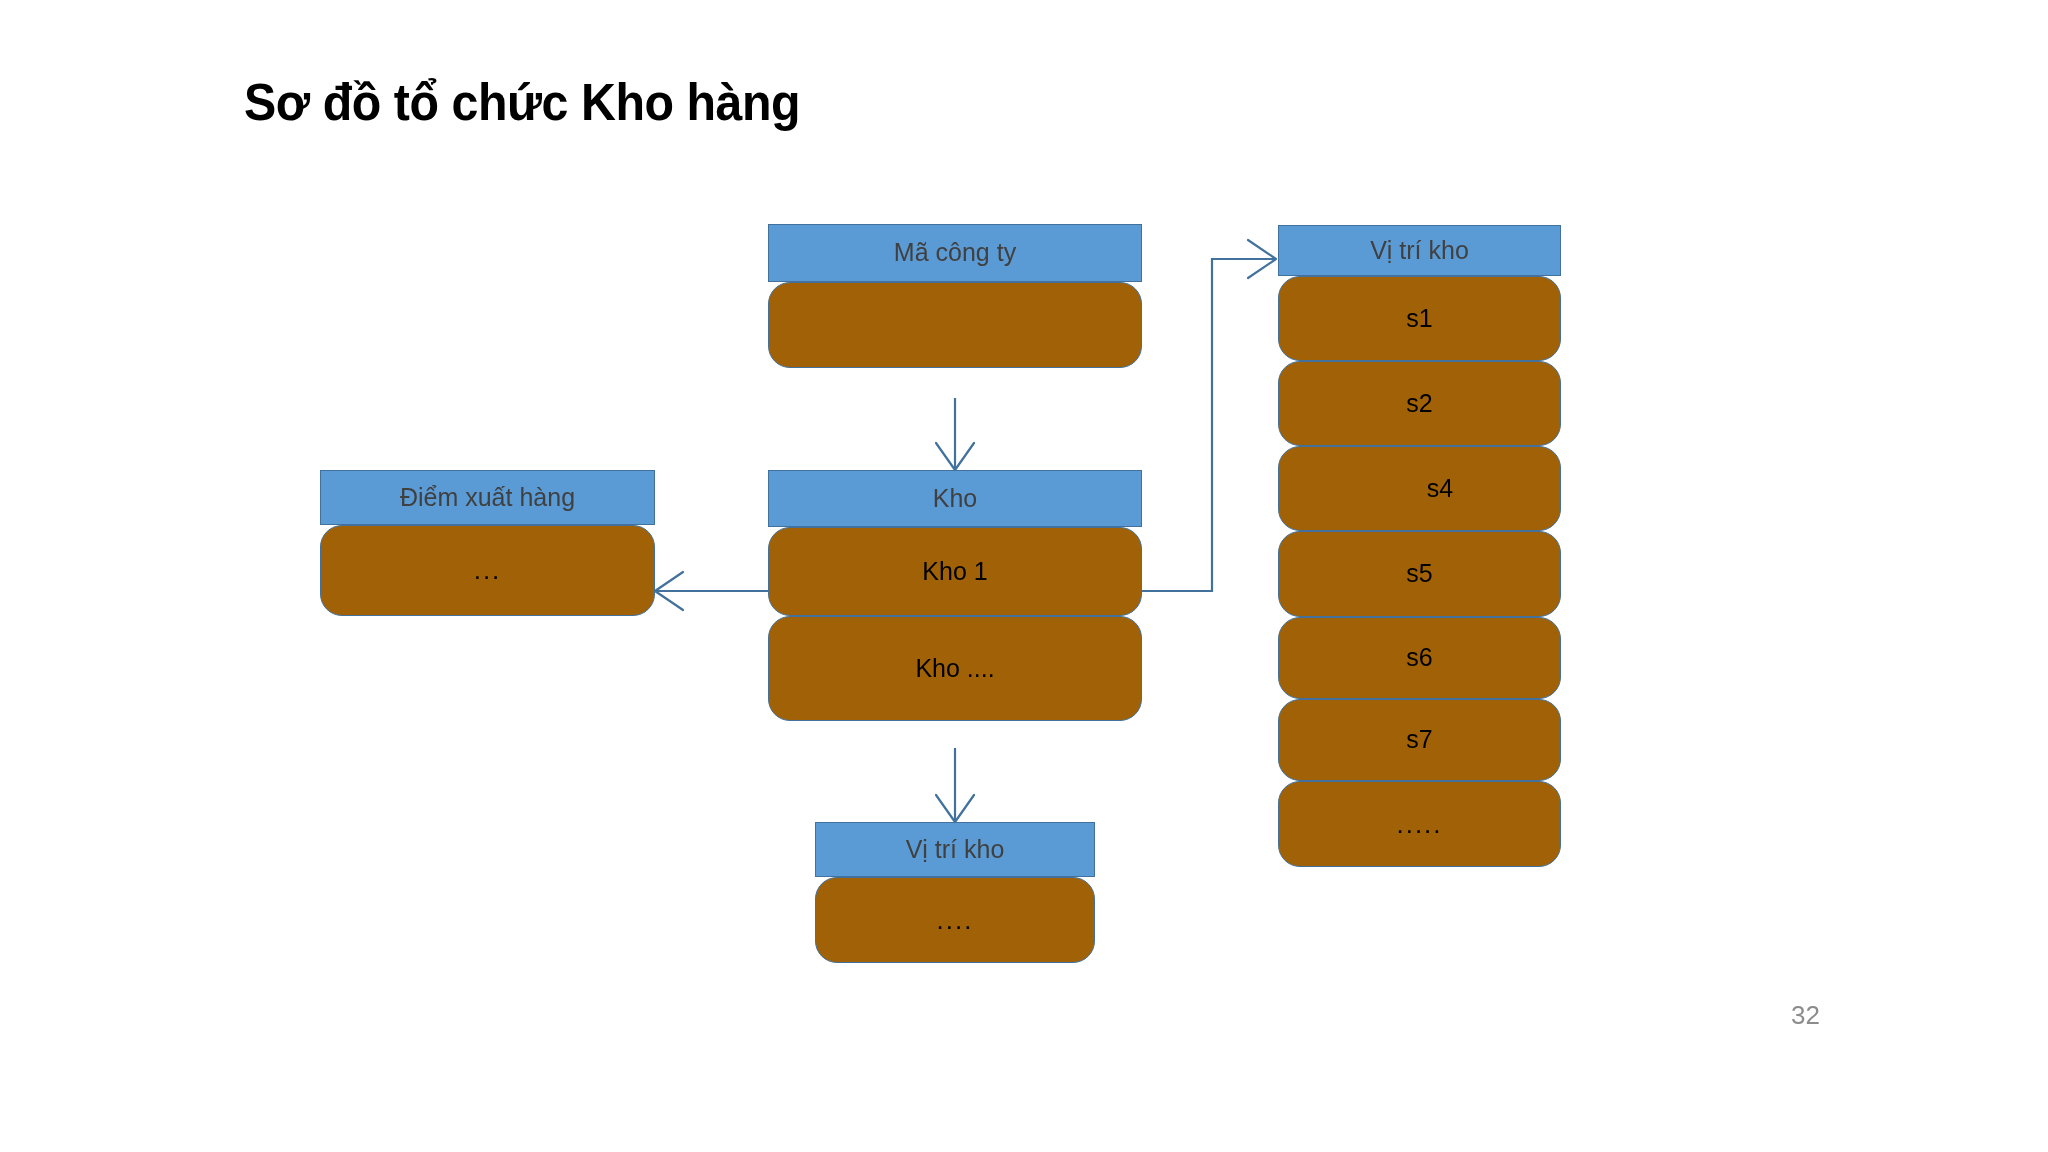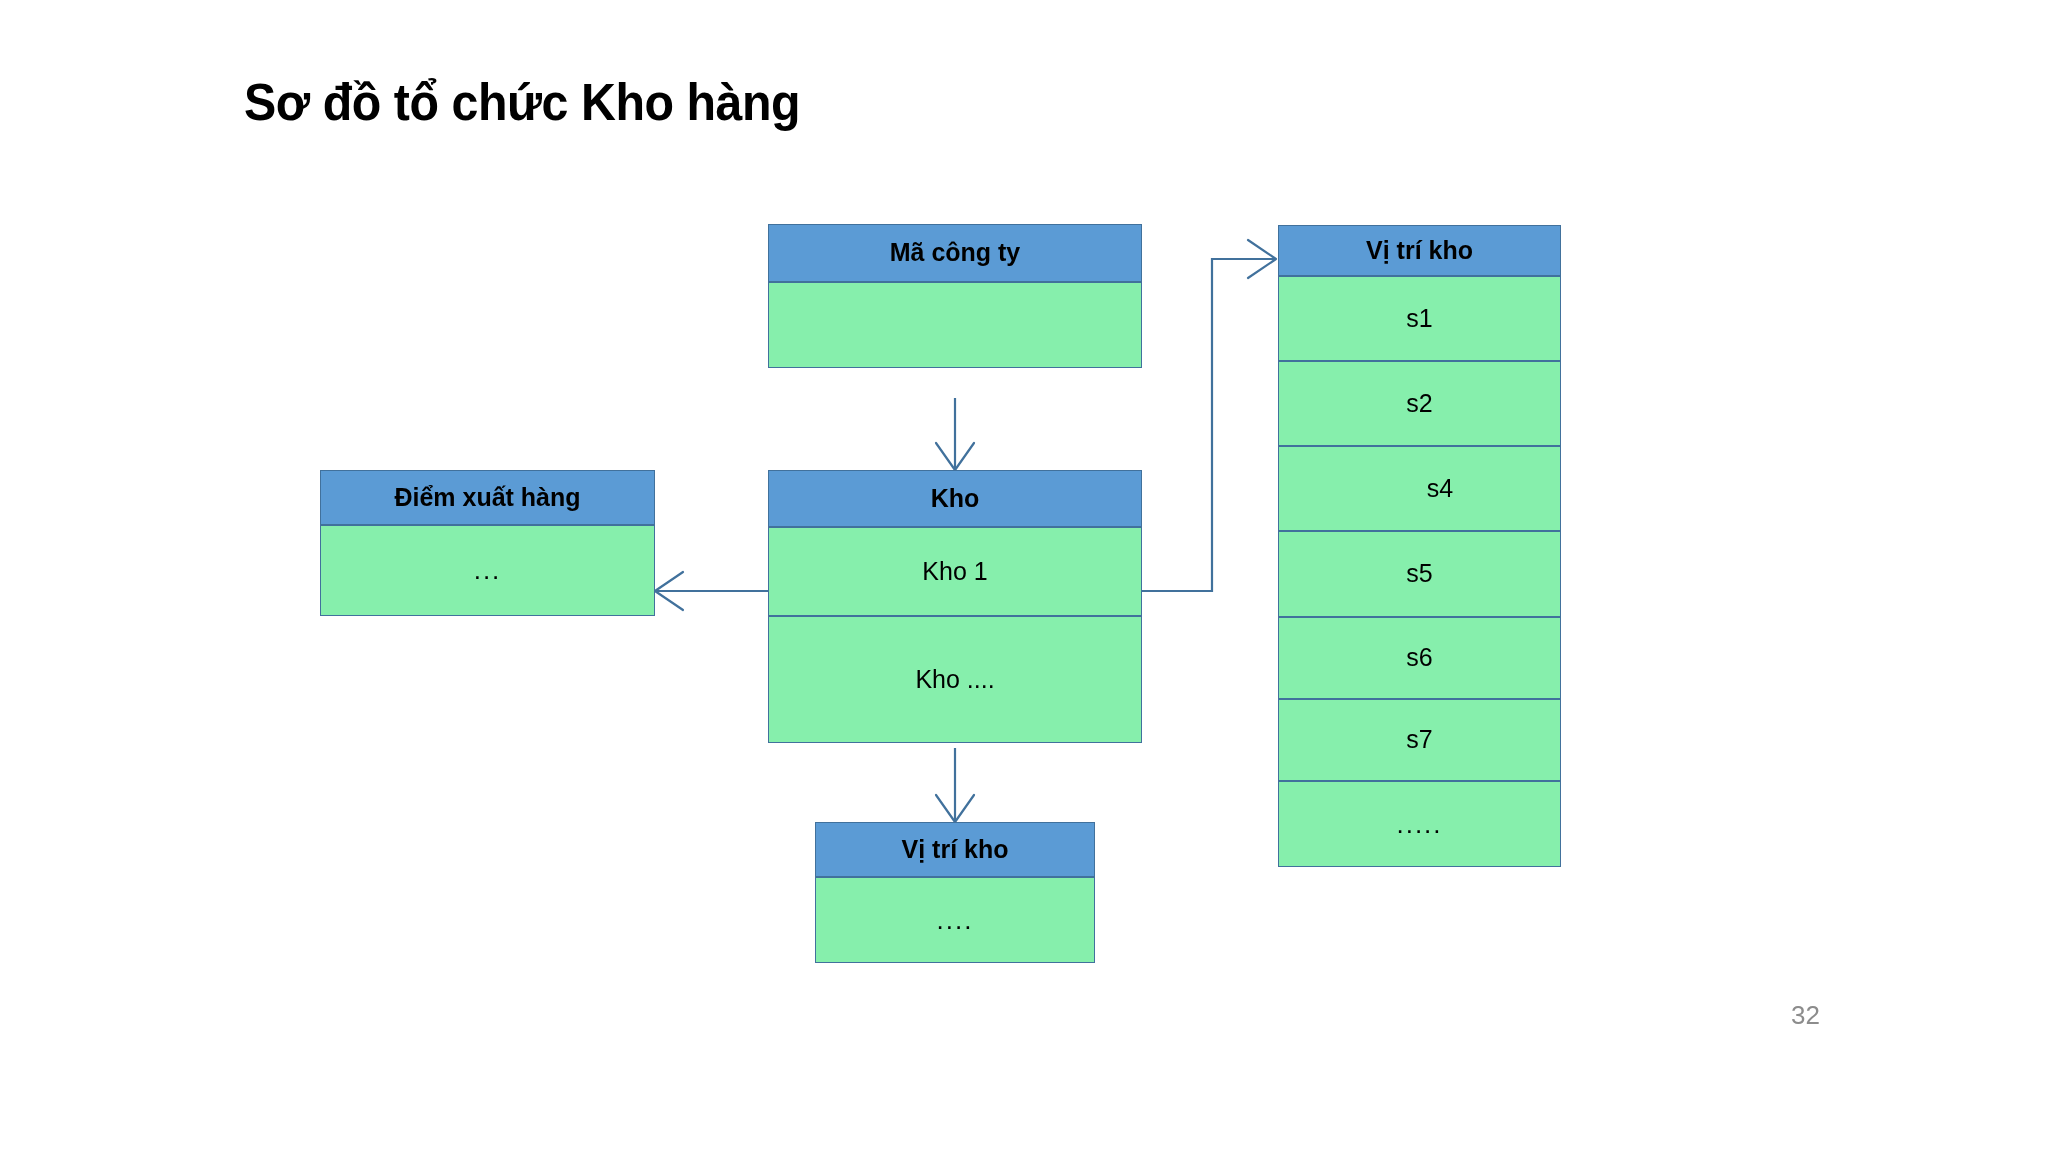--- a/index.html
+++ b/index.html
@@ -46,27 +46,27 @@
     display: flex;
     align-items: center;
     justify-content: center;
     font-size: 25px;
     line-height: 1.1;
     text-align: center;
     overflow: hidden;
   }
   .cell.head {
     background: #5B9BD5;
-    color: #000000;
+    color: #404040;
     border-color: #41719C;
-    font-weight: bold;
   }
   .cell.body {
-    background: #86efac;
+    background: #a16207;
     color: #000000;
+    border-radius: 22px;
   }
   .cell.body.dots {
     letter-spacing: 2px;
     font-size: 26px;
   }
 
   
   #connectors {
     position: absolute;
     left: 0;
@@ -122,21 +122,21 @@
   </div>
 
   <div class="box" style="left:320px; top:470px; width:335px;">
     <div class="cell head" style="height:55px;">Điểm xuất hàng</div>
     <div class="cell body dots" style="height:91px;">...</div>
   </div>
 
   <div class="box" style="left:768px; top:470px; width:374px;">
     <div class="cell head" style="height:57px;">Kho</div>
     <div class="cell body" style="height:89px;">Kho 1</div>
-    <div class="cell body" style="height:127px;">Kho ....</div>
+    <div class="cell body" style="height:105px;">Kho ....</div>
   </div>
 
   <div class="box" style="left:815px; top:822px; width:280px;">
     <div class="cell head" style="height:55px;">Vị trí kho</div>
     <div class="cell body dots" style="height:86px;">....</div>
   </div>
 
   <div class="box" style="left:1278px; top:225px; width:283px;">
     <div class="cell head" style="height:51px;">Vị trí kho</div>
     <div class="cell body" style="height:85px;">s1</div>

